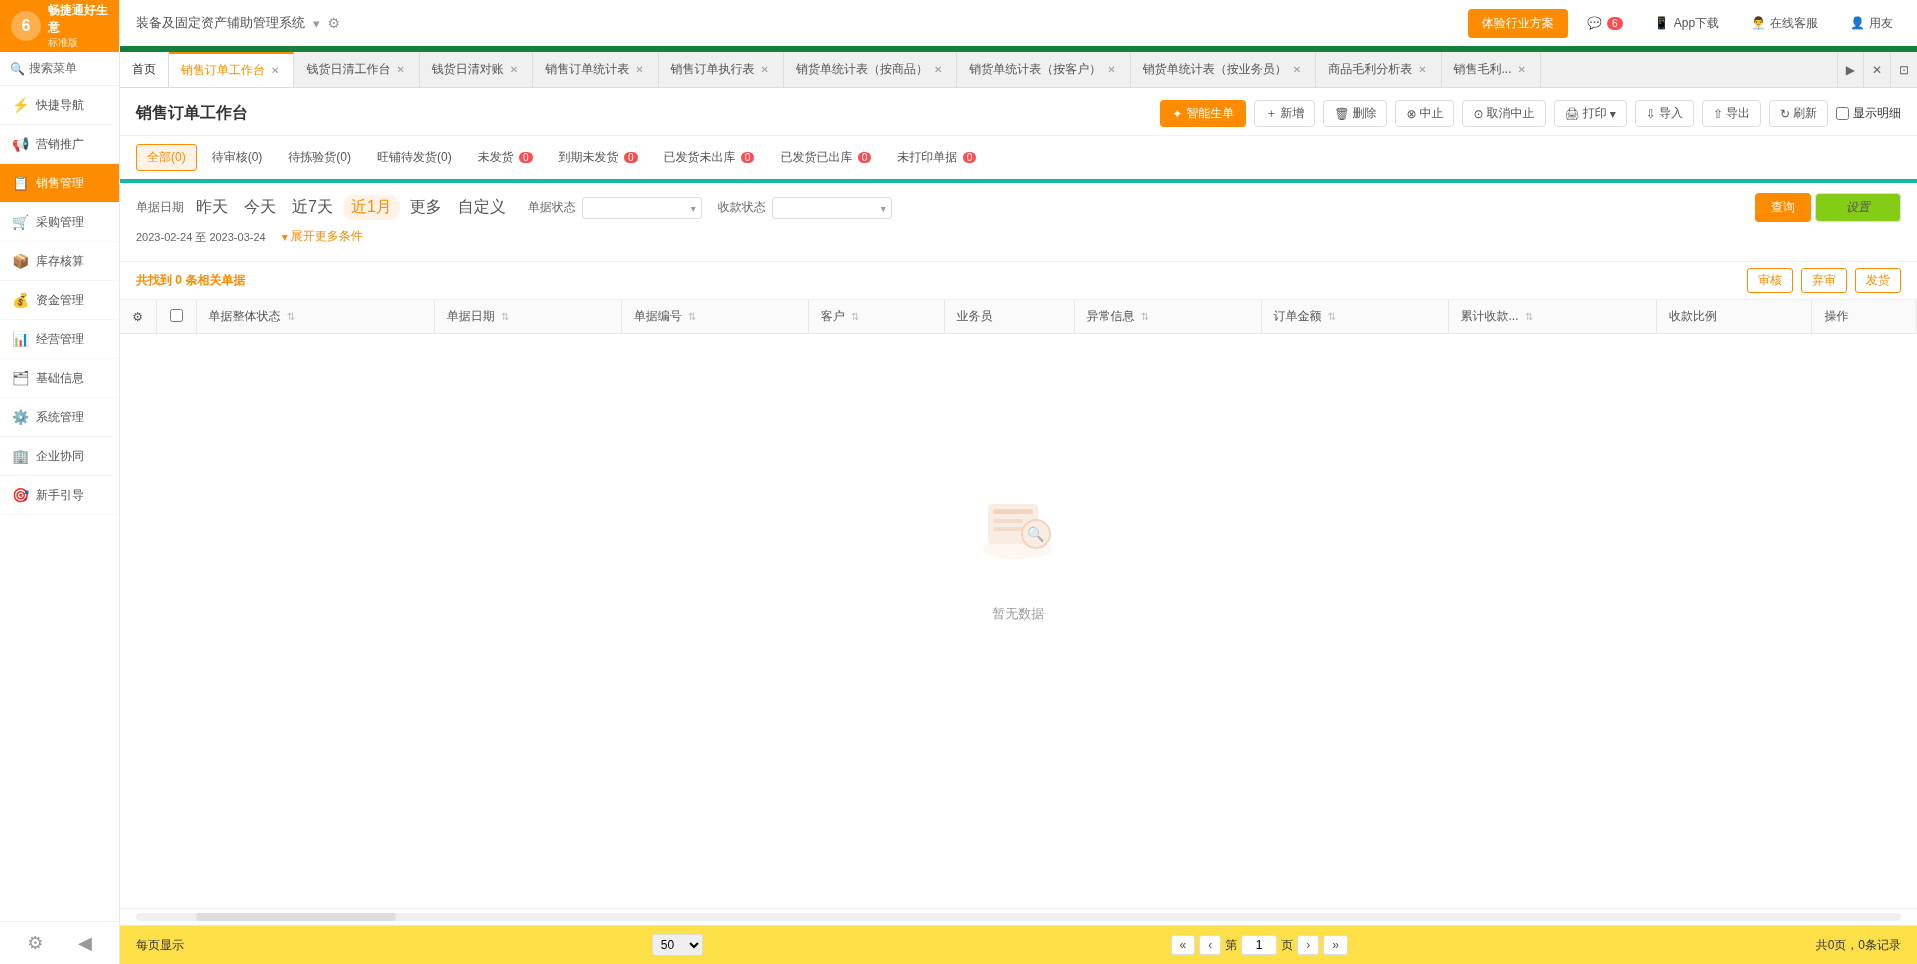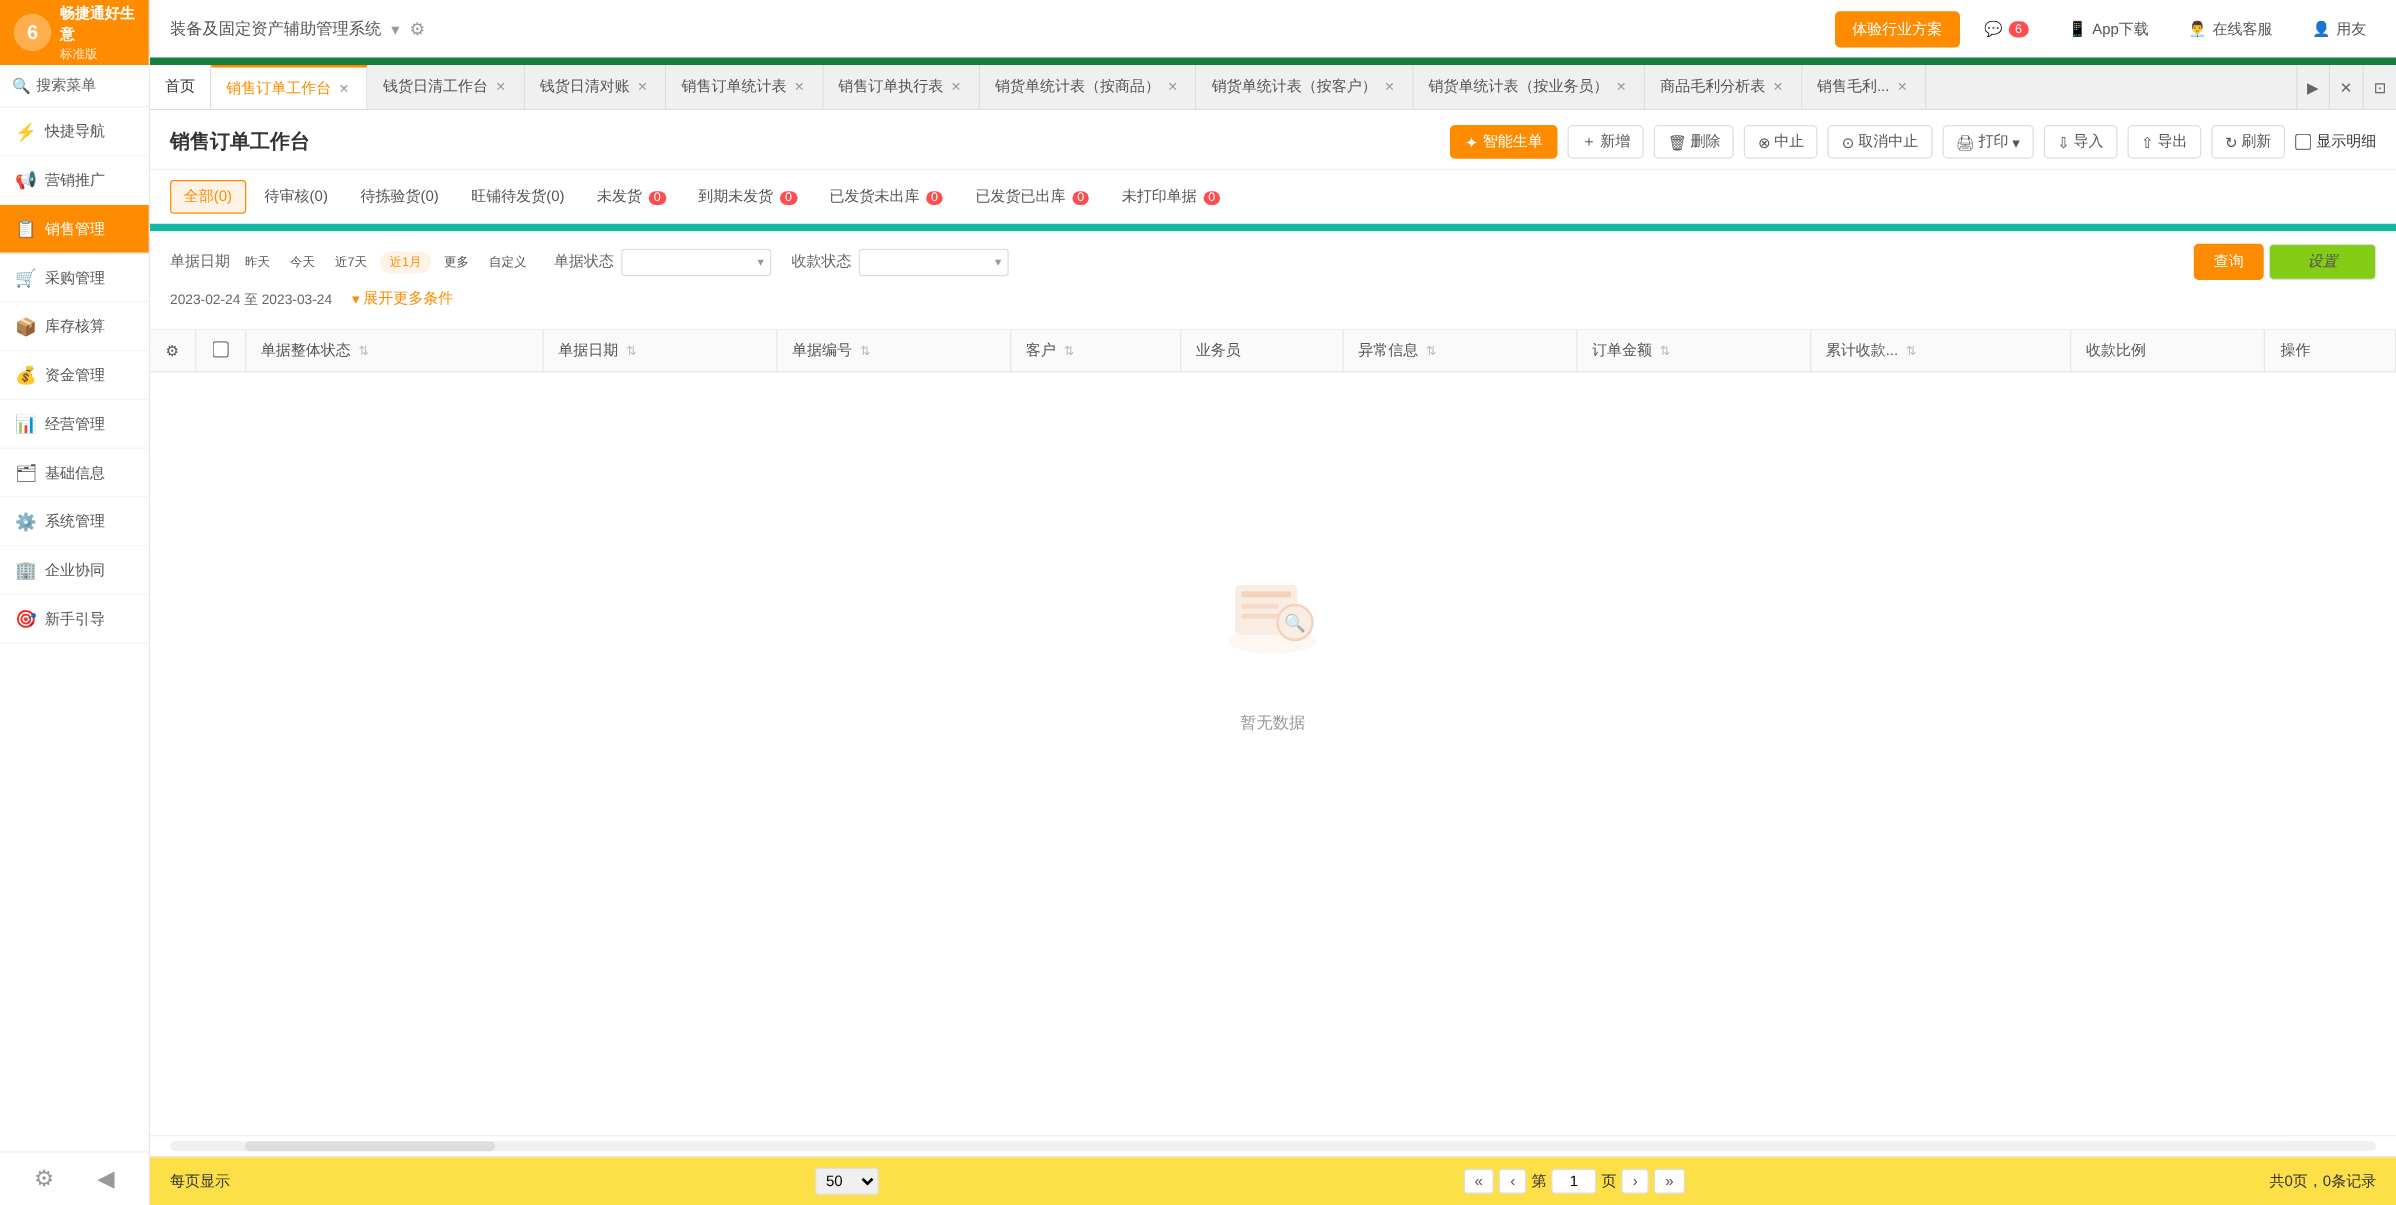--- a/index.html
+++ b/index.html
@@ -38,32 +38,32 @@
     .content { flex: 1; display: flex; flex-direction: column; overflow: hidden; background: #fff; }
 
     
     .page-header { padding: 12px 16px 8px; display: flex; align-items: center; justify-content: space-between; border-bottom: 1px solid #f0f0f0; }
     .page-title { font-size: 16px; font-weight: bold; color: #333; }
     .page-header-actions { display: flex; align-items: center; gap: 8px; }
     .btn-smart { background: #ff8c00; color: white; border: none; padding: 5px 12px; border-radius: 4px; cursor: pointer; font-size: 12px; display: flex; align-items: center; gap: 4px; }
     .btn-action { background: white; color: #555; border: 1px solid #ddd; padding: 4px 10px; border-radius: 4px; cursor: pointer; font-size: 12px; display: flex; align-items: center; gap: 3px; }
 
     
-    .filter-tabs { display: flex; align-items: center; padding: 8px 16px; gap: 4px; border-bottom: 6px solid #14b8a6; }
+    .filter-tabs { display: flex; align-items: center; padding: 8px 16px; gap: 4px; border-bottom: 4px solid #14b8a6; }
     .filter-tab { padding: 4px 10px; border-radius: 3px; cursor: pointer; color: #555; border: 1px solid transparent; font-size: 12px; }
     .filter-tab.active { background: #fff3e8; color: #ff8c00; border-color: #ff8c00; }
     .filter-tab-badge { background: #ff4d4f; color: white; border-radius: 10px; padding: 0 4px; font-size: 10px; margin-left: 2px; }
 
     
     .search-filters { padding: 10px 16px; background: #fff; border-bottom: 1px solid #f0f0f0; }
     .filter-row { display: flex; align-items: center; gap: 16px; margin-bottom: 6px; }
     .filter-item { display: flex; align-items: center; gap: 6px; }
     .filter-label { color: #666; white-space: nowrap; }
     .filter-date-group { display: flex; align-items: center; gap: 4px; }
-    .filter-date-btn { padding: 2px 6px; cursor: pointer; color: #555; font-size: 10px; border-radius: 2px; text-align: right; }
+    .filter-date-btn { padding: 2px 6px; cursor: pointer; color: #555; font-size: 16px; border-radius: 2px; text-align: right; }
     .filter-date-btn.active { color: #ff8c00; background: #fff3e8; border-radius: 10px; padding: 2px 8px; }
     .filter-select { border: 1px solid #ddd; border-radius: 3px; padding: 3px 24px 3px 8px; font-size: 12px; color: #333; background: white; min-width: 120px; appearance: none; }
     .filter-select-wrapper { position: relative; display: inline-block; }
     .filter-select-wrapper::after { content: '▾'; position: absolute; right: 6px; top: 50%; transform: translateY(-50%); pointer-events: none; color: #999; font-size: 10px; }
     .expand-btn { color: #ff8c00; cursor: pointer; display: flex; align-items: center; gap: 3px; font-size: 12px; }
     .btn-query { background: #ff8c00; color: white; border: none; padding: 5px 16px; border-radius: 4px; cursor: pointer; font-size: 12px; }
     .btn-set { background: #84cc16; color: #555; border: 1px solid #ddd; padding: 5px 30px; border-radius: 4px; cursor: pointer; font-size: 12px; font-style: italic; }
 
     
     .table-area { flex: 1; display: flex; flex-direction: column; overflow: hidden; }
@@ -388,20 +388,32 @@
           <div class="date-range-text">2023-02-24 至 2023-03-24</div>
         </div>
         <div class="expand-btn">
           <span>▾</span>
           <span>展开更多条件</span>
         </div>
       </div>
     </div>
 
     <div class="table-area">
+      <div class="table-toolbar">
+        <div class="table-count">
+          <span>共找到</span>
+          <span style="color:#ff8c00;font-weight:bold;">0</span>
+          <span>条相关单据</span>
+        </div>
+        <div class="table-toolbar-actions">
+          <button class="btn-table-action review">审核</button>
+          <button class="btn-table-action cancel-review">弃审</button>
+          <button class="btn-table-action ship">发货</button>
+        </div>
+      </div>
 
       <div class="table-wrapper">
         <table>
           <thead>
             <tr>
               <th class="col-settings">⚙</th>
               <th class="col-checkbox"><input type="checkbox" style=""></th>
               <th>
                 <span>单据整体状态</span>
                 <span class="sort-icon">⇅</span>

